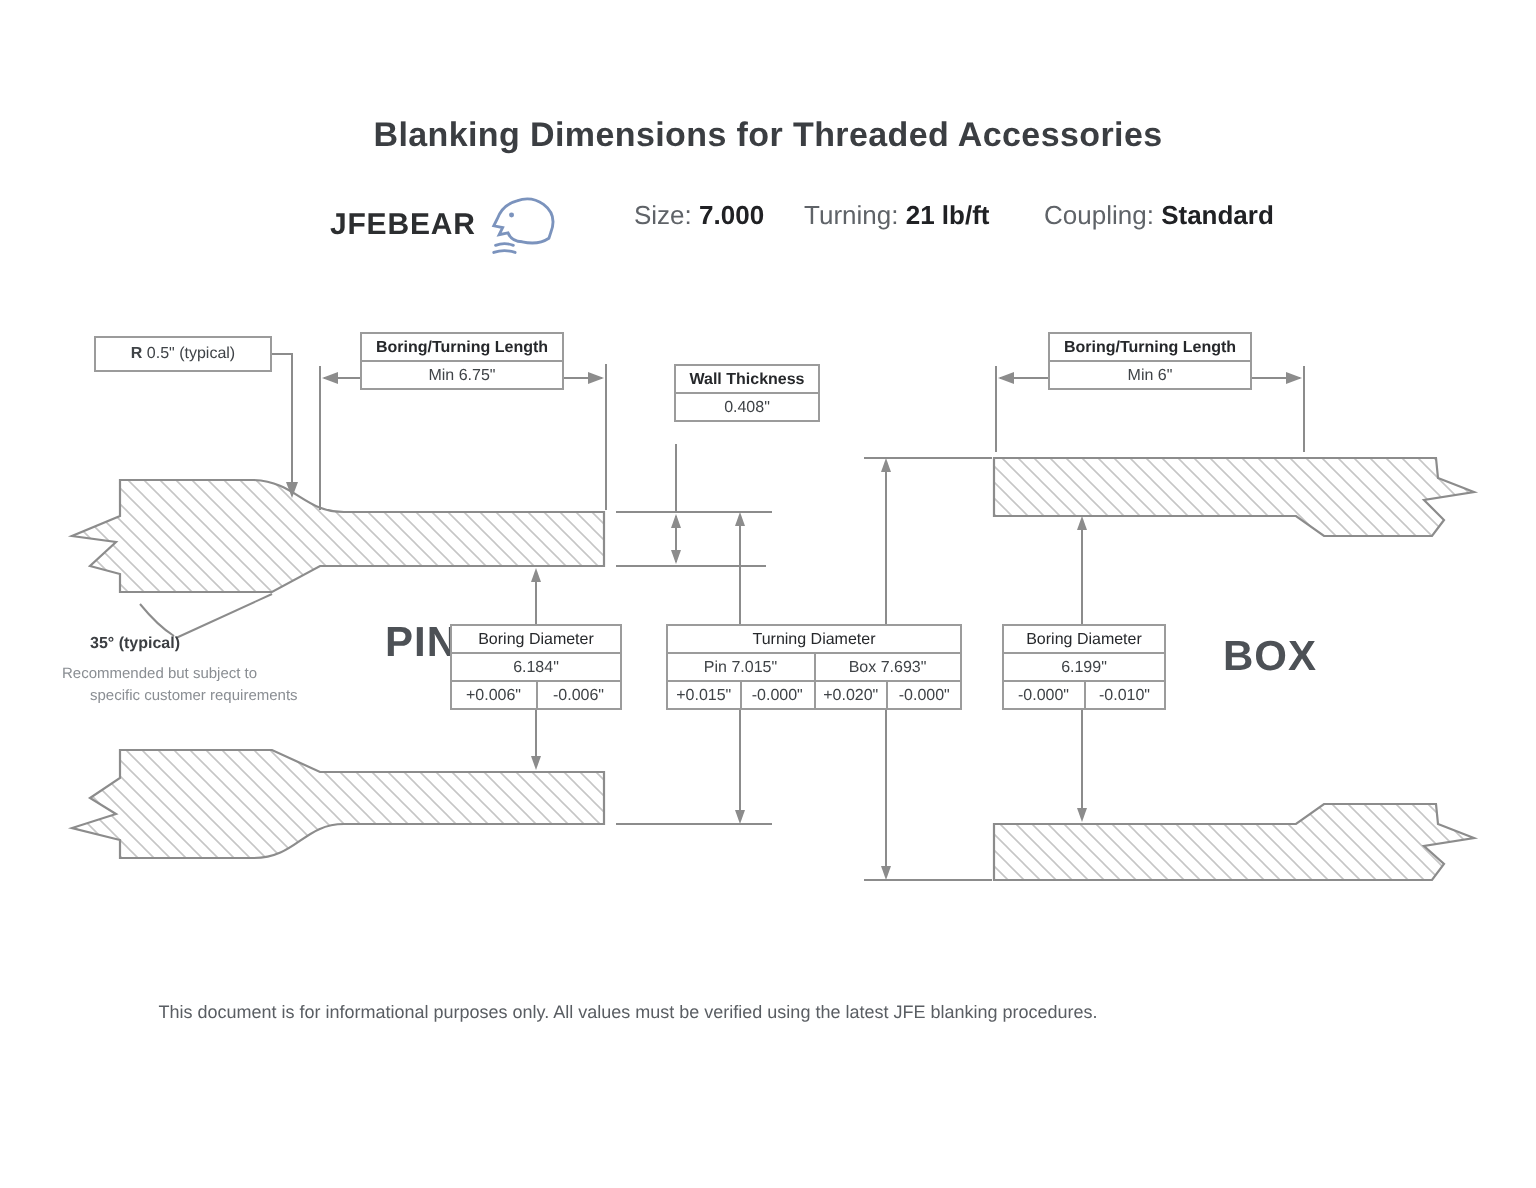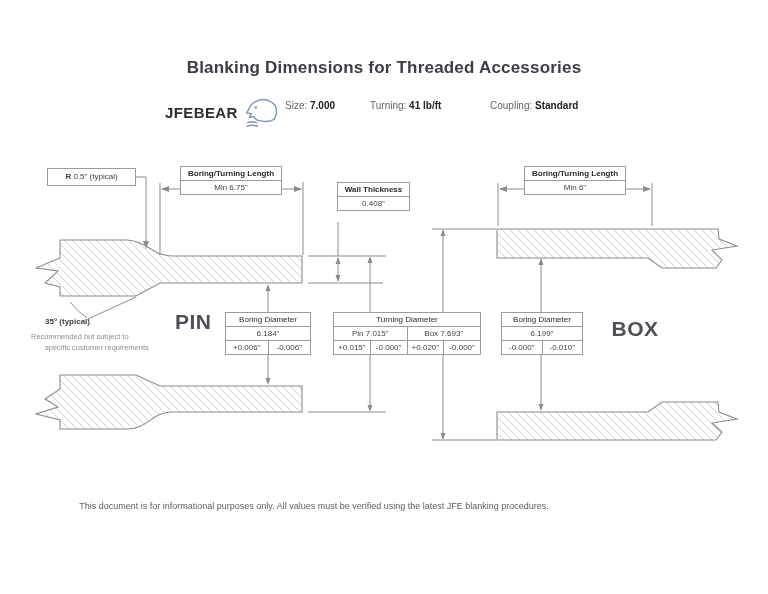--- a/index.html
+++ b/index.html
@@ -2,21 +2,21 @@
 <html><head>
 <meta charset="utf-8">
 <style>
   html,body{margin:0;padding:0;background:#fff;}
   .page{position:relative;width:768px;height:594px;background:#ffffff;overflow:hidden;
         font-family:"Liberation Sans",sans-serif;color:#3f4347;}
   .abs{position:absolute;}
   .title{top:58px;left:0;width:768px;text-align:center;font-size:17px;font-weight:bold;color:#3b3e42;letter-spacing:.2px;}
   .logo{top:96px;left:165px;display:flex;align-items:center;gap:4px;}
   .logo-text{font-size:15px;font-weight:bold;color:#2c2e30;letter-spacing:.4px;}
-  .spec{top:100px;font-size:10px;color:#5f6368;}
+  .spec{top:100px;font-size:13px;color:#5f6368;margin-left:32px;}
   .spec b{color:#202124;}
   .spec.size{left:285px;}
   .spec.weight{left:370px;}
   .spec.coupling{left:490px;}
   .lblbox{background:#fff;border:1px solid #9b9b9b;font-size:8px;text-align:center;color:#3f4347;}
   .lblbox .row1{font-weight:bold;color:#26282b;line-height:13px;border-bottom:1px solid #9b9b9b;}
   .lblbox .row2{line-height:13px;}
   .single{line-height:16px;}
   .tbl{background:#fff;border:1px solid #9b9b9b;font-size:8px;text-align:center;color:#3f4347;}
   .tbl .r{display:flex;border-top:1px solid #9b9b9b;}
@@ -117,21 +117,21 @@
       <circle cx="15" cy="13" r="1.4" fill="#7b93bd"></circle>
     </svg>
   </div>
 
   <div class="abs spec size">
     <span>Size:</span>
     <b>7.000</b>
   </div>
   <div class="abs spec weight">
     <span>Turning:</span>
-    <b>41 lb/ft</b>
+    <b>21 lb/ft</b>
   </div>
   <div class="abs spec coupling">
     <span>Coupling:</span>
     <b>Standard</b>
   </div>
 
   <div class="abs lblbox single" style="left:47px;top:168px;width:87px;">
     <span class="b">R</span><span> 0.5" (typical)</span>
   </div>
 
@@ -143,21 +143,21 @@
   <div class="abs lblbox" style="left:337px;top:182px;width:71px;">
     <div class="row1">Wall Thickness</div>
     <div class="row2">0.408"</div>
   </div>
 
   <div class="abs lblbox" style="left:524px;top:166px;width:100px;">
     <div class="row1">Boring/Turning Length</div>
     <div class="row2">Min 6"</div>
   </div>
 
-  <div class="abs bigcap" style="left:175px;top:310px;width:72px;text-align:left;">PIN</div>
+  <div class="abs bigcap" style="left:157px;top:310px;width:72px;text-align:right;">PIN</div>
   <div class="abs bigcap" style="left:600px;top:317px;width:70px;text-align:center;">BOX</div>
 
   <div class="abs angle-title" style="left:45px;top:317px;">35° (typical)</div>
   <div class="abs angle-note" style="left:31px;top:332px;">Recommended but subject to</div>
   <div class="abs angle-note" style="left:45px;top:343px;">specific customer requirements</div>
 
   <div class="abs tbl" style="left:225px;top:312px;width:84px;">
     <div class="r first">
         <div class="c nol hdr">Boring Diameter</div>
       </div>

